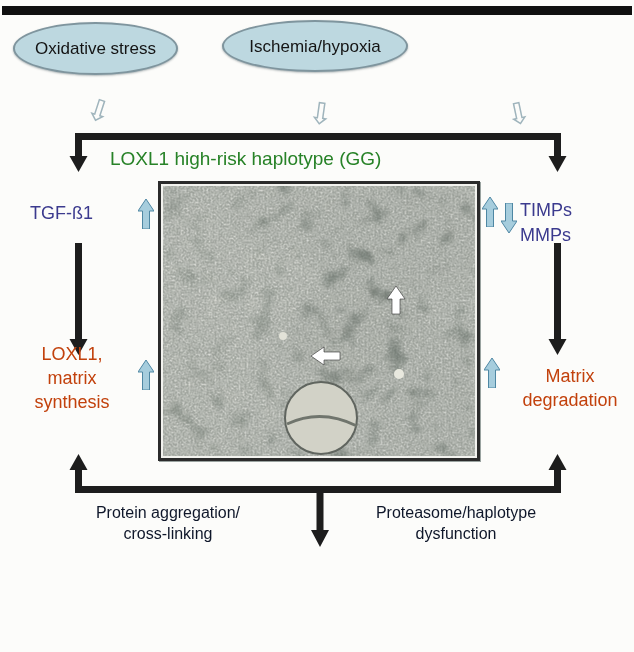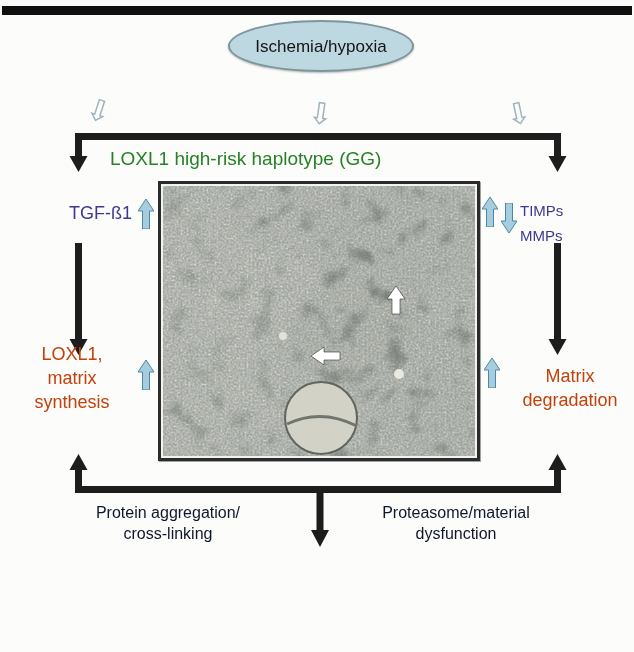--- a/index.html
+++ b/index.html
@@ -7,38 +7,38 @@
   body { font-family:"Liberation Sans", sans-serif; color:#161616; }
   .figure { position:relative; width:634px; height:652px; background:#fcfcfa; overflow:hidden; }
   .abs { position:absolute; }
   .preline { white-space:pre-line; }
 
   .top-rule { left:2px; top:6px; width:630px; height:9px; background:#101010; }
 
   .ellipse { border-radius:50%; display:flex; align-items:center; justify-content:center; text-align:center; }
   .top-ellipse { background:#bdd8e0; border:2px solid #7f959e; box-shadow:0 1px 2px rgba(40,60,70,.35); font-size:17px; line-height:21px; color:#141414; }
   .e1 { left:13px;  top:22px; width:165px; height:53px; }
-  .e2 { left:228px; top:20px; width:186px; height:52px; }
+  .e2 { left:222px; top:20px; width:186px; height:52px; }
   .e3 { left:432px; top:22px; width:176px; height:71px; }
 
   .connector { display:inline-block; font-size:30px; line-height:30px; color:#9fb4bc; transform-origin:center; }
   .c1 { left:86px;  top:96px;  transform:rotate(18deg); }
   .c2 { left:308px; top:99px;  transform:rotate(8deg); }
   .c3 { left:506px; top:99px;  transform:rotate(-12deg); }
 
   .arrows-layer { left:0; top:0; }
 
   .title { left:110px; top:148px; width:416px; font-size:19px; color:#278227; }
 
   .em-frame { left:158px; top:181px; border:3px solid #2b2b2b; background:#f2f2ee; padding:2px; box-shadow:1px 1px 0 #9aa3a0; }
   .em-frame svg { display:block; }
 
   .factor { color:#3b3a8e; font-size:18px; }
-  .tgf { left:30px; top:203px; width:102px; text-align:right; }
-  .timps { left:520px; top:198px; width:92px; text-align:left; line-height:25px; font-size:15px; }
+  .tgf { left:30px; top:203px; width:102px; text-align:left; }
+  .timps { left:520px; top:198px; width:92px; text-align:left; line-height:25px; font-size:18px; }
 
   .small-arrow { display:inline-block; line-height:0; }
   .sa-tgf   { left:138px; top:199px; }
   .sa-up-r  { left:482px; top:197px; }
   .sa-dn-r  { left:501px; top:203px; }
   .sa-loxl  { left:138px; top:360px; }
   .sa-deg   { left:484px; top:358px; }
 
   .outcome { font-size:18px; line-height:24px; text-align:center; color:#c2410c; }
   .loxl-out { left:8px;  top:342px; width:128px; }
@@ -51,20 +51,23 @@
   .bottom-ellipse { left:187px; top:544px; width:268px; height:106px; background:#9e9e9c; border:2px solid #83837f; box-shadow:0 1px 3px rgba(0,0,0,.35); }
   .bottom-ellipse span { color:#f4f4f2; font-size:17px; line-height:22px; text-align:center; }
 </style>
 </head>
 <body>
 
 <div class="figure">
 
   <div class="top-rule abs"></div>
 
+  <div class="ellipse top-ellipse abs e1">
+    <span class="preline">Oxidative stress</span>
+  </div>
   <div class="ellipse top-ellipse abs e2">
     <span class="preline">Ischemia/hypoxia</span>
   </div>
 
   <span class="connector abs c1">⇩</span>
   <span class="connector abs c2">⇩</span>
   <span class="connector abs c3">⇩</span>
 
   <svg class="abs arrows-layer" width="634" height="652" viewBox="0 0 634 652">
     <g fill="#1d1d1d">
@@ -152,17 +155,17 @@
   <span class="small-arrow abs sa-deg">
     <svg width="16" height="30" viewBox="0 0 16 30">
         <path d="M8 0 L16 12 L11.5 12 L11.5 30 L4.5 30 L4.5 12 L0 12 Z" fill="#a6cddd" stroke="#4e87a3" stroke-width="1"></path>
       </svg>
   </span>
   <div class="outcome deg-out abs preline">Matrix
 degradation</div>
 
   <div class="bottom-label bl abs preline">Protein aggregation/
 cross-linking</div>
-  <div class="bottom-label br abs preline">Proteasome/material
+  <div class="bottom-label br abs preline">Proteasome/haplotype
 dysfunction</div>
 
 
 </div>
 
 </body></html>

